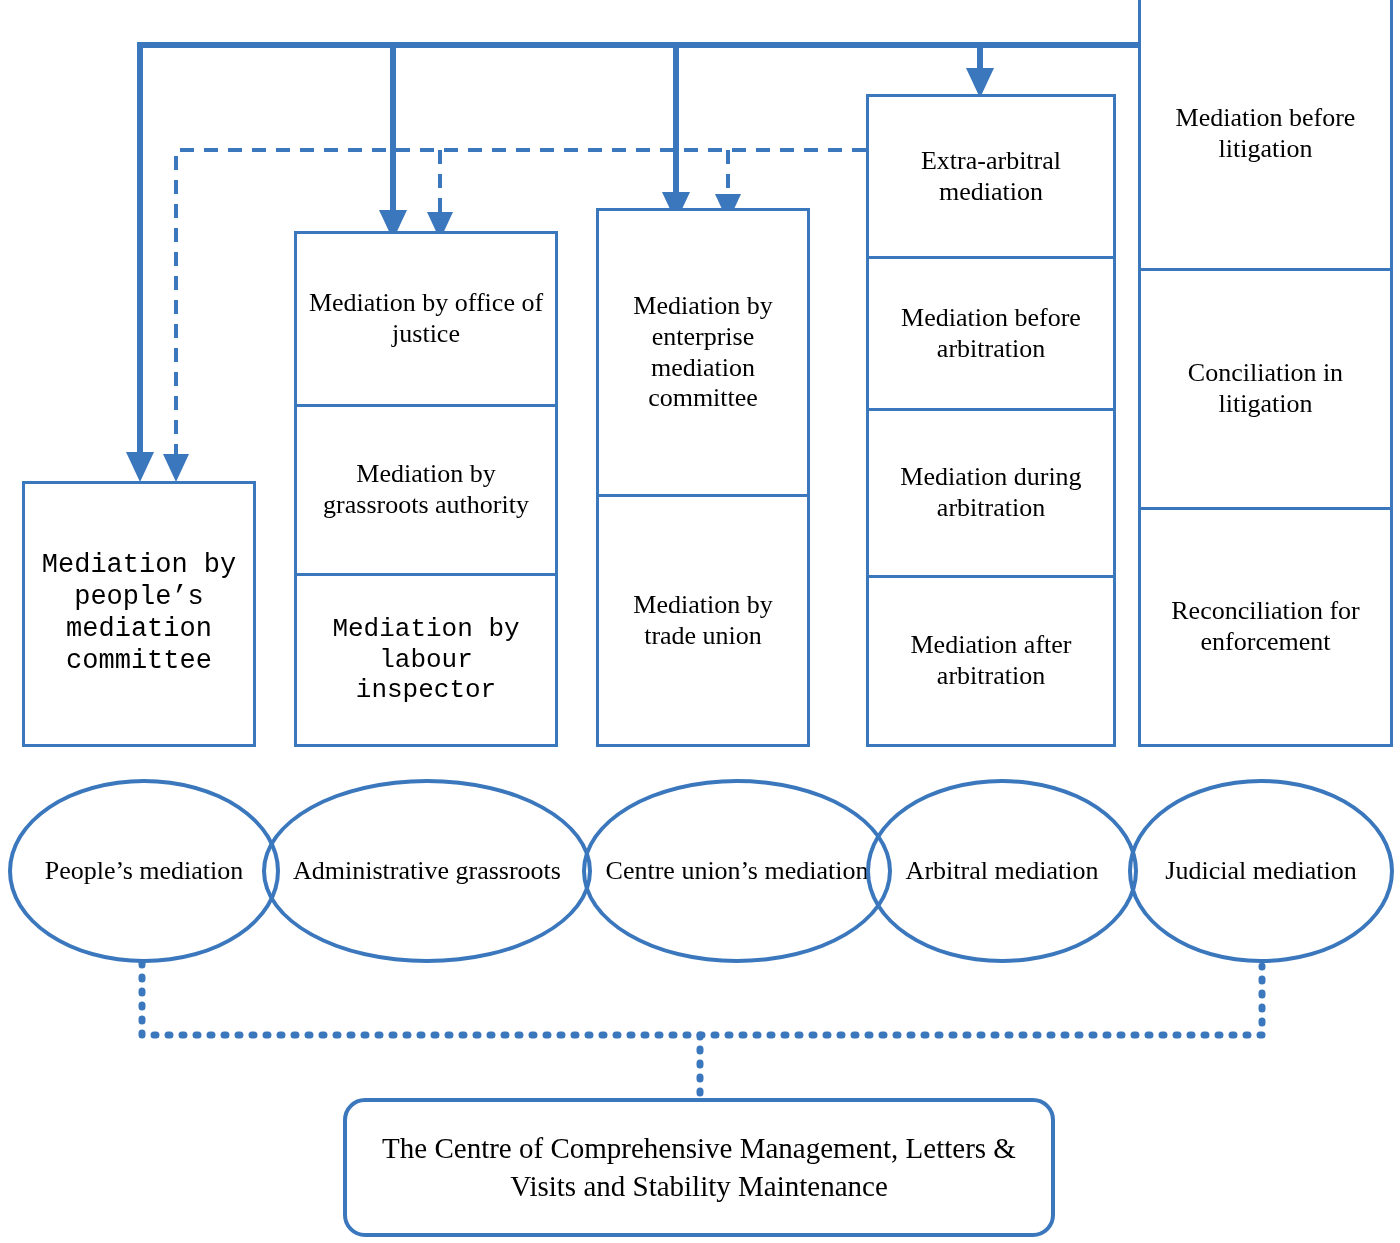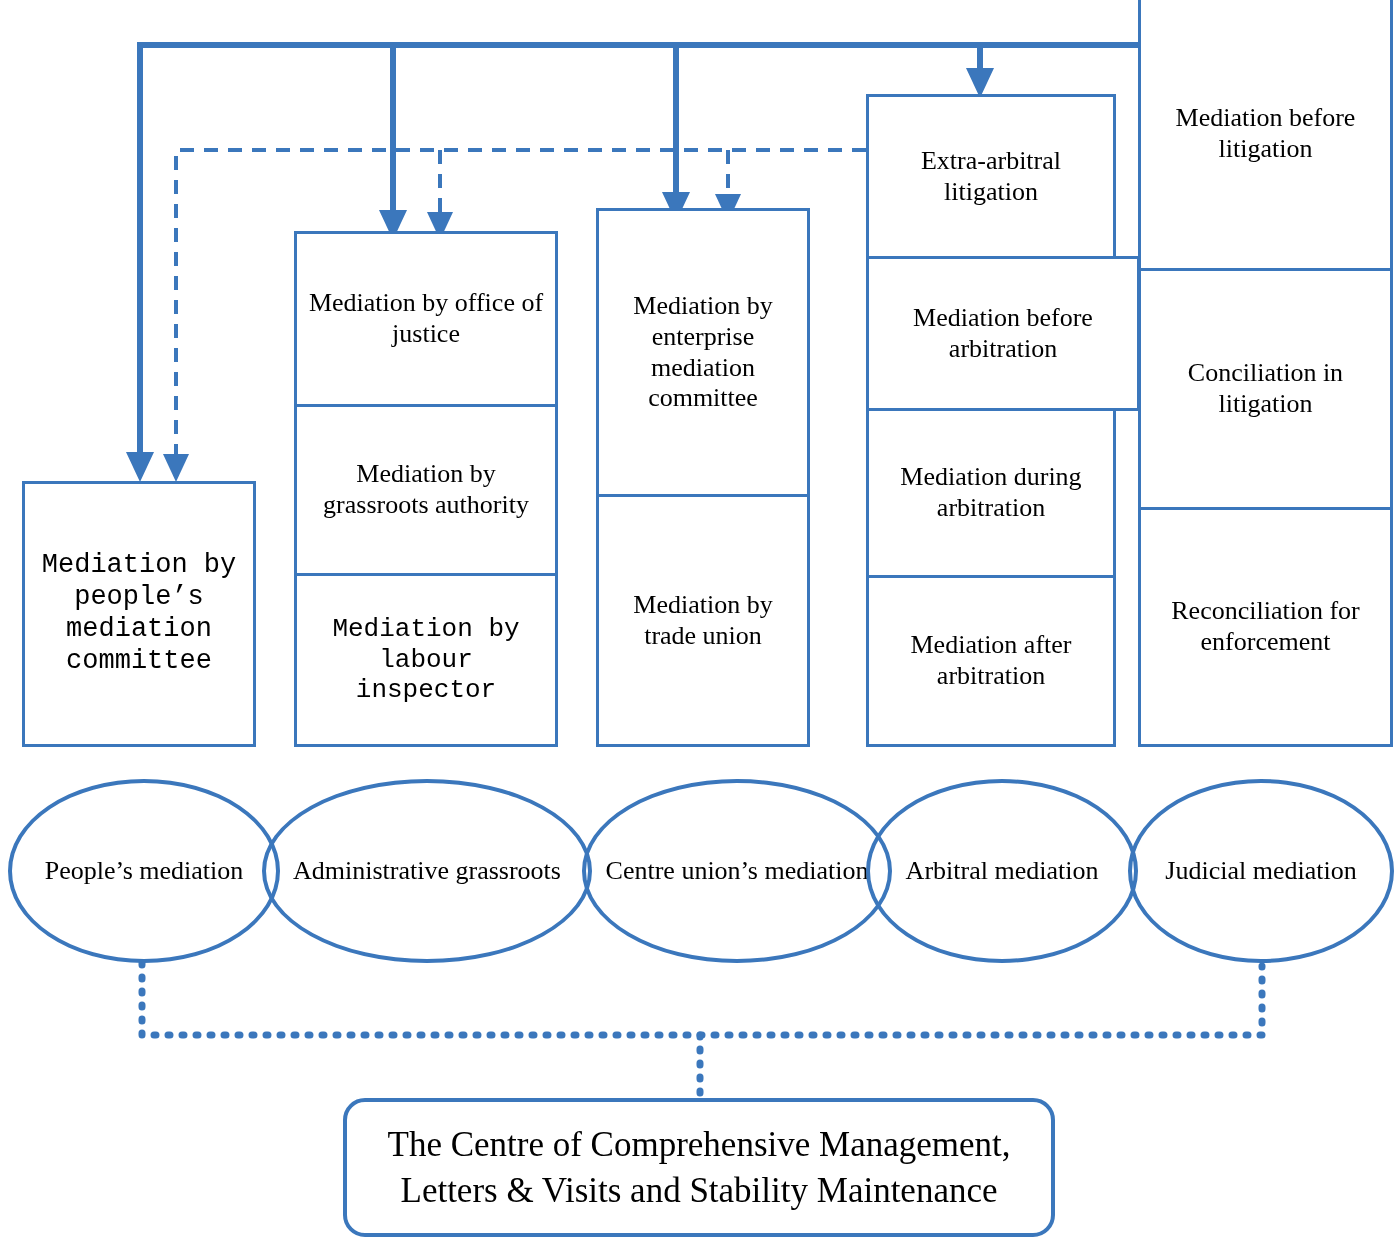--- a/index.html
+++ b/index.html
@@ -72,21 +72,21 @@
     position: absolute;
     box-sizing: border-box;
     border: 4px solid #3b77bc;
     border-radius: 22px;
     background: #ffffff;
     display: flex;
     align-items: center;
     justify-content: center;
     text-align: center;
     line-height: 1.3;
-    font-size: 35px;
+    font-size: 29px;
   }
 </style>
 </head>
 <body>
 
 <div id="stage">
 
   <svg class="connectors" viewBox="0 0 1400 1243">
 
     <g fill="none" stroke="#3b77bc" stroke-width="6">
@@ -135,23 +135,23 @@
   </div>
 
   <div class="cell" style="left:596px; top:208px; width:214px; height:289px;">
     <span>Mediation by enterprise mediation committee</span>
   </div>
   <div class="cell" style="left:596px; top:494px; width:214px; height:253px;">
     <span>Mediation by trade union</span>
   </div>
 
   <div class="cell" style="left:866px; top:94px; width:250px; height:165px;">
-    <span>Extra-arbitral litigation</span>
+    <span>Extra-arbitral mediation</span>
   </div>
-  <div class="cell" style="left:866px; top:256px; width:274px; height:155px;">
+  <div class="cell" style="left:866px; top:256px; width:250px; height:155px;">
     <span>Mediation before arbitration</span>
   </div>
   <div class="cell" style="left:866px; top:408px; width:250px; height:170px;">
     <span>Mediation during arbitration</span>
   </div>
   <div class="cell" style="left:866px; top:575px; width:250px; height:172px;">
     <span>Mediation after arbitration</span>
   </div>
 
   <div class="cell" style="left:1138px; top:-4px; width:255px; height:275px;">

